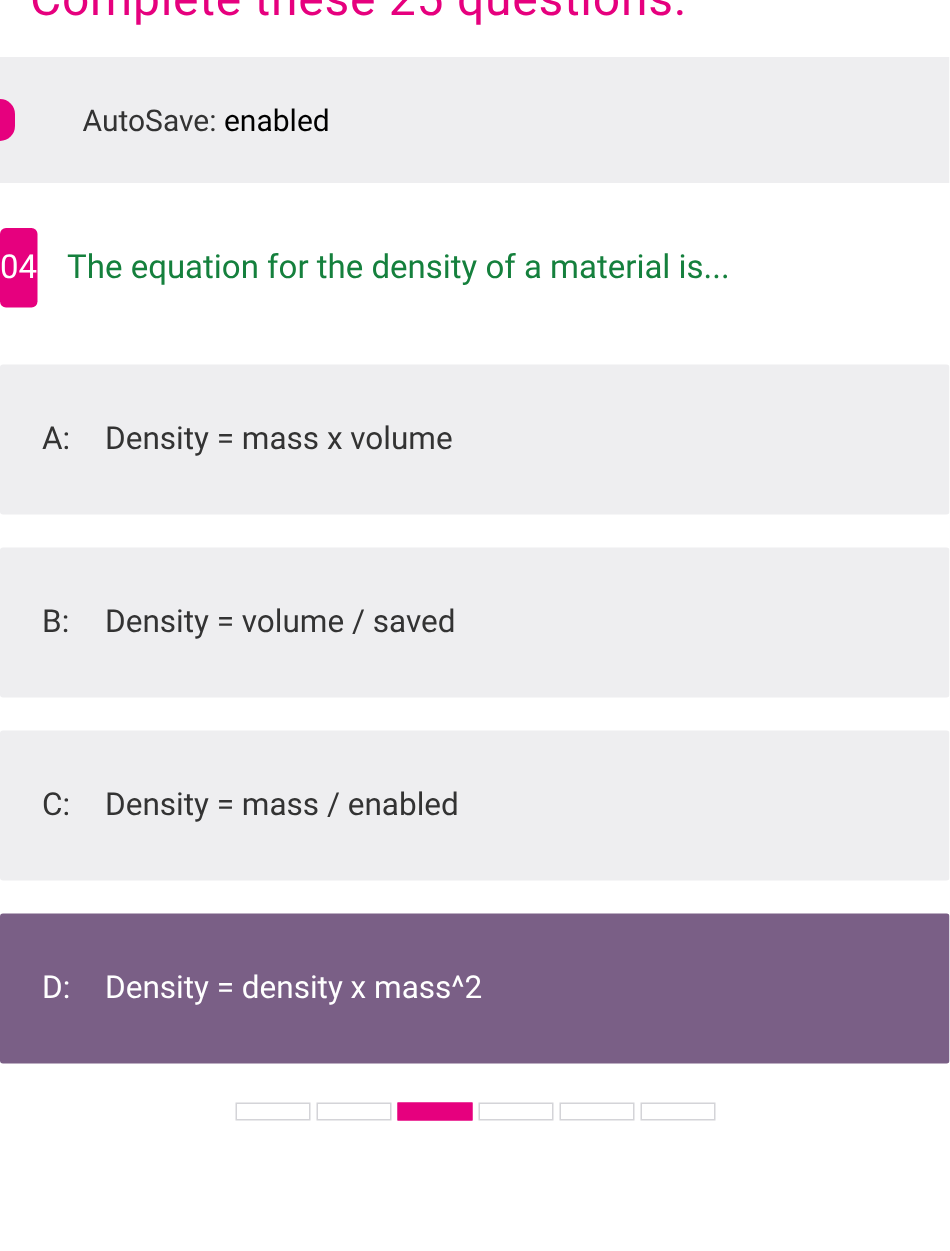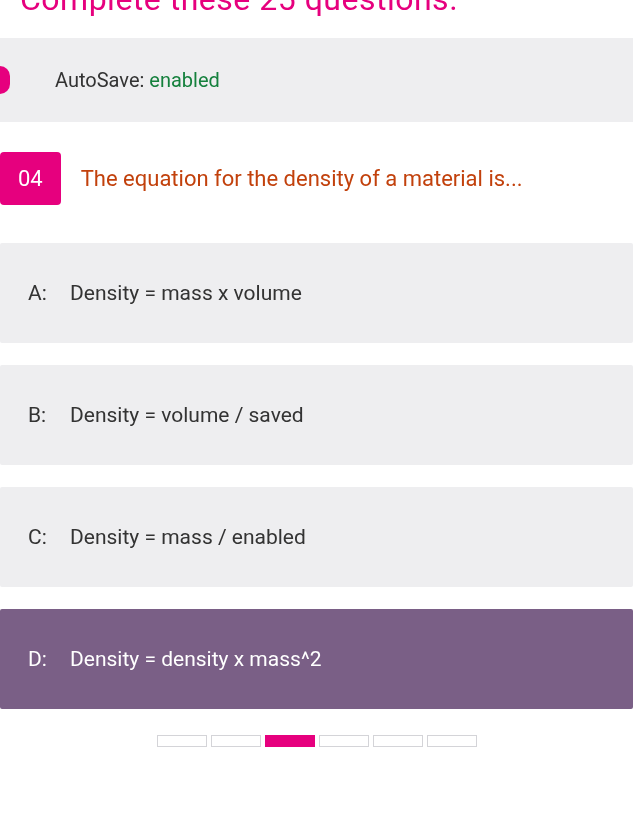--- a/index.html
+++ b/index.html
@@ -41,44 +41,44 @@
       height: 28px;
       background: #e6007e;
       border-radius: 0 14px 14px 0;
       margin-left: -20px;
     }
     .autosave-label {
       font-size: 20px;
       color: #333;
     }
     .autosave-status {
-      color: #15803d;
+      color: #000000;
     }
     .saved-at {
       font-style: italic;
       font-size: 20px;
       color: #555;
     }
     .question-header {
       display: flex;
       align-items: center;
       gap: 20px;
       padding: 30px 0 20px 0;
     }
     .question-number {
       background: #e6007e;
       color: #fff;
       font-size: 22px;
       font-weight: 400;
-      padding: 14px 18px;
+      padding: 14px 0;
       border-radius: 4px;
     }
     .question-text {
       font-size: 22px;
-      color: #c2410c;
+      color: #15803d;
       font-weight: 400;
     }
     .answers {
       display: flex;
       flex-direction: column;
       gap: 22px;
       margin-top: 18px;
     }
     .answer {
       background: #eeeef0;

